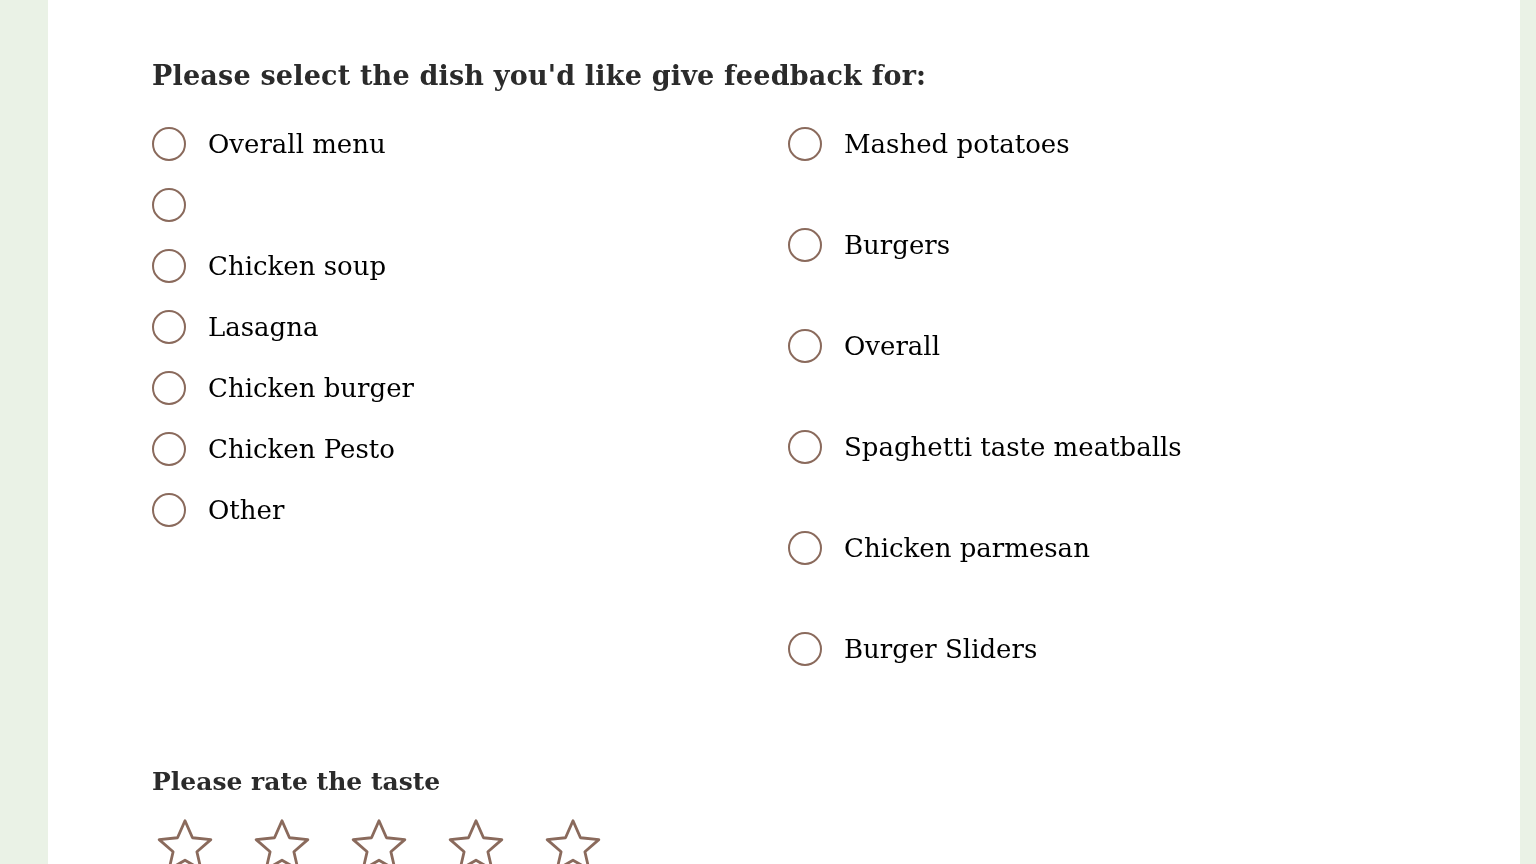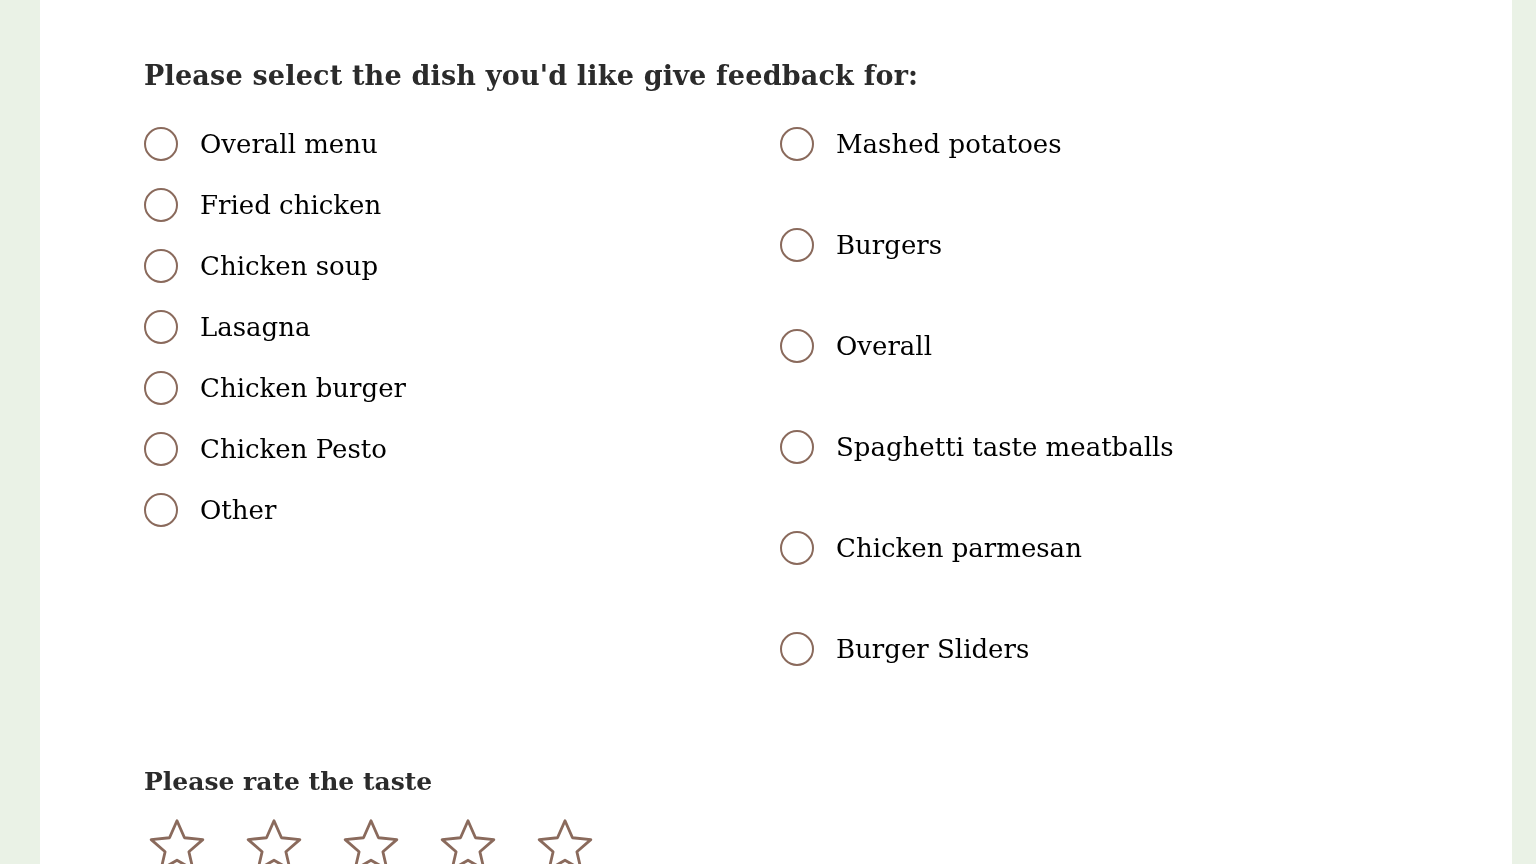--- a/index.html
+++ b/index.html
@@ -8,21 +8,21 @@
   }
   body {
     width: 1536px;
     height: 864px;
     background: #eaf2e6;
     font-family: "DejaVu Serif", serif;
     overflow: hidden;
   }
   .page {
     position: absolute;
-    left: 40px;
+    left: 48px;
     top: 0;
     width: 1472px;
     height: 864px;
     background: #ffffff;
     box-sizing: border-box;
   }
   .content {
     position: absolute;
     left: 104px;
     top: 60px;
@@ -103,21 +103,20 @@
 
     <div class="options-grid">
 
       <div class="options-col left">
         <div class="option-row">
           <span class="radio"></span>
           <span class="option-label">Overall menu</span>
         </div>
         <div class="option-row">
           <span class="radio"></span>
-          <span class="option-label">Fried chicken</span>
         </div>
         <div class="option-row">
           <span class="radio"></span>
           <span class="option-label">Chicken soup</span>
         </div>
         <div class="option-row">
           <span class="radio"></span>
           <span class="option-label">Lasagna</span>
         </div>
         <div class="option-row">

